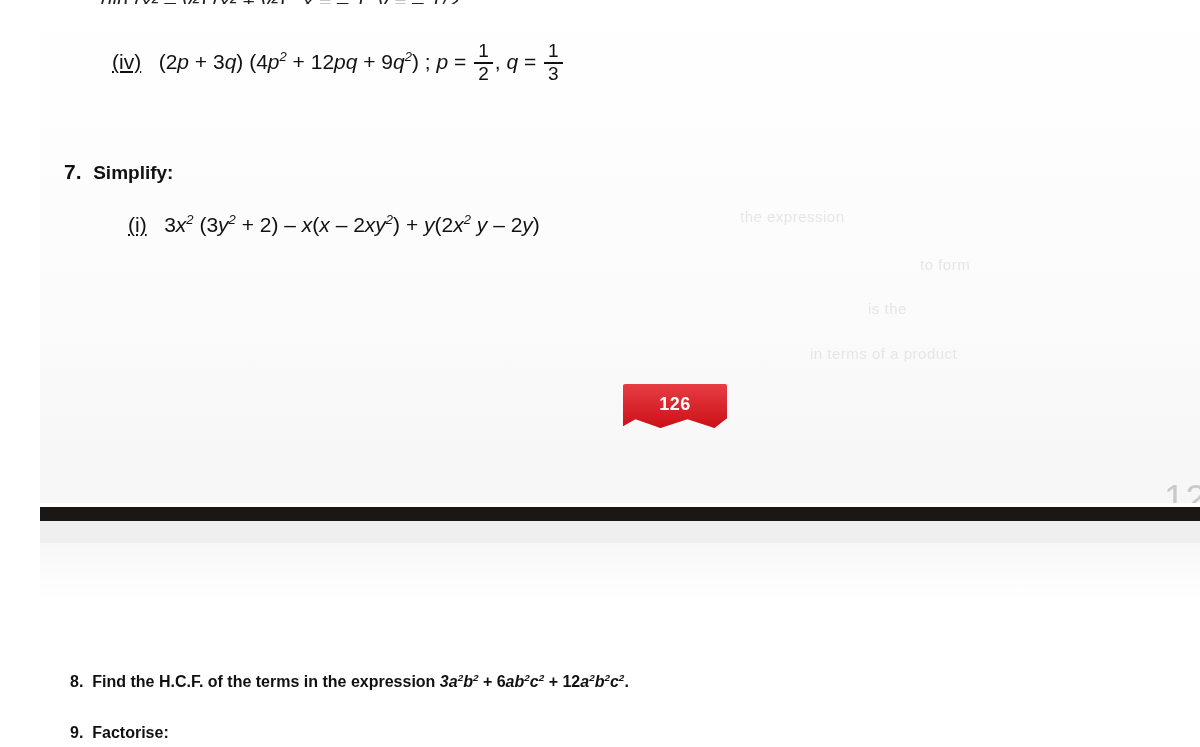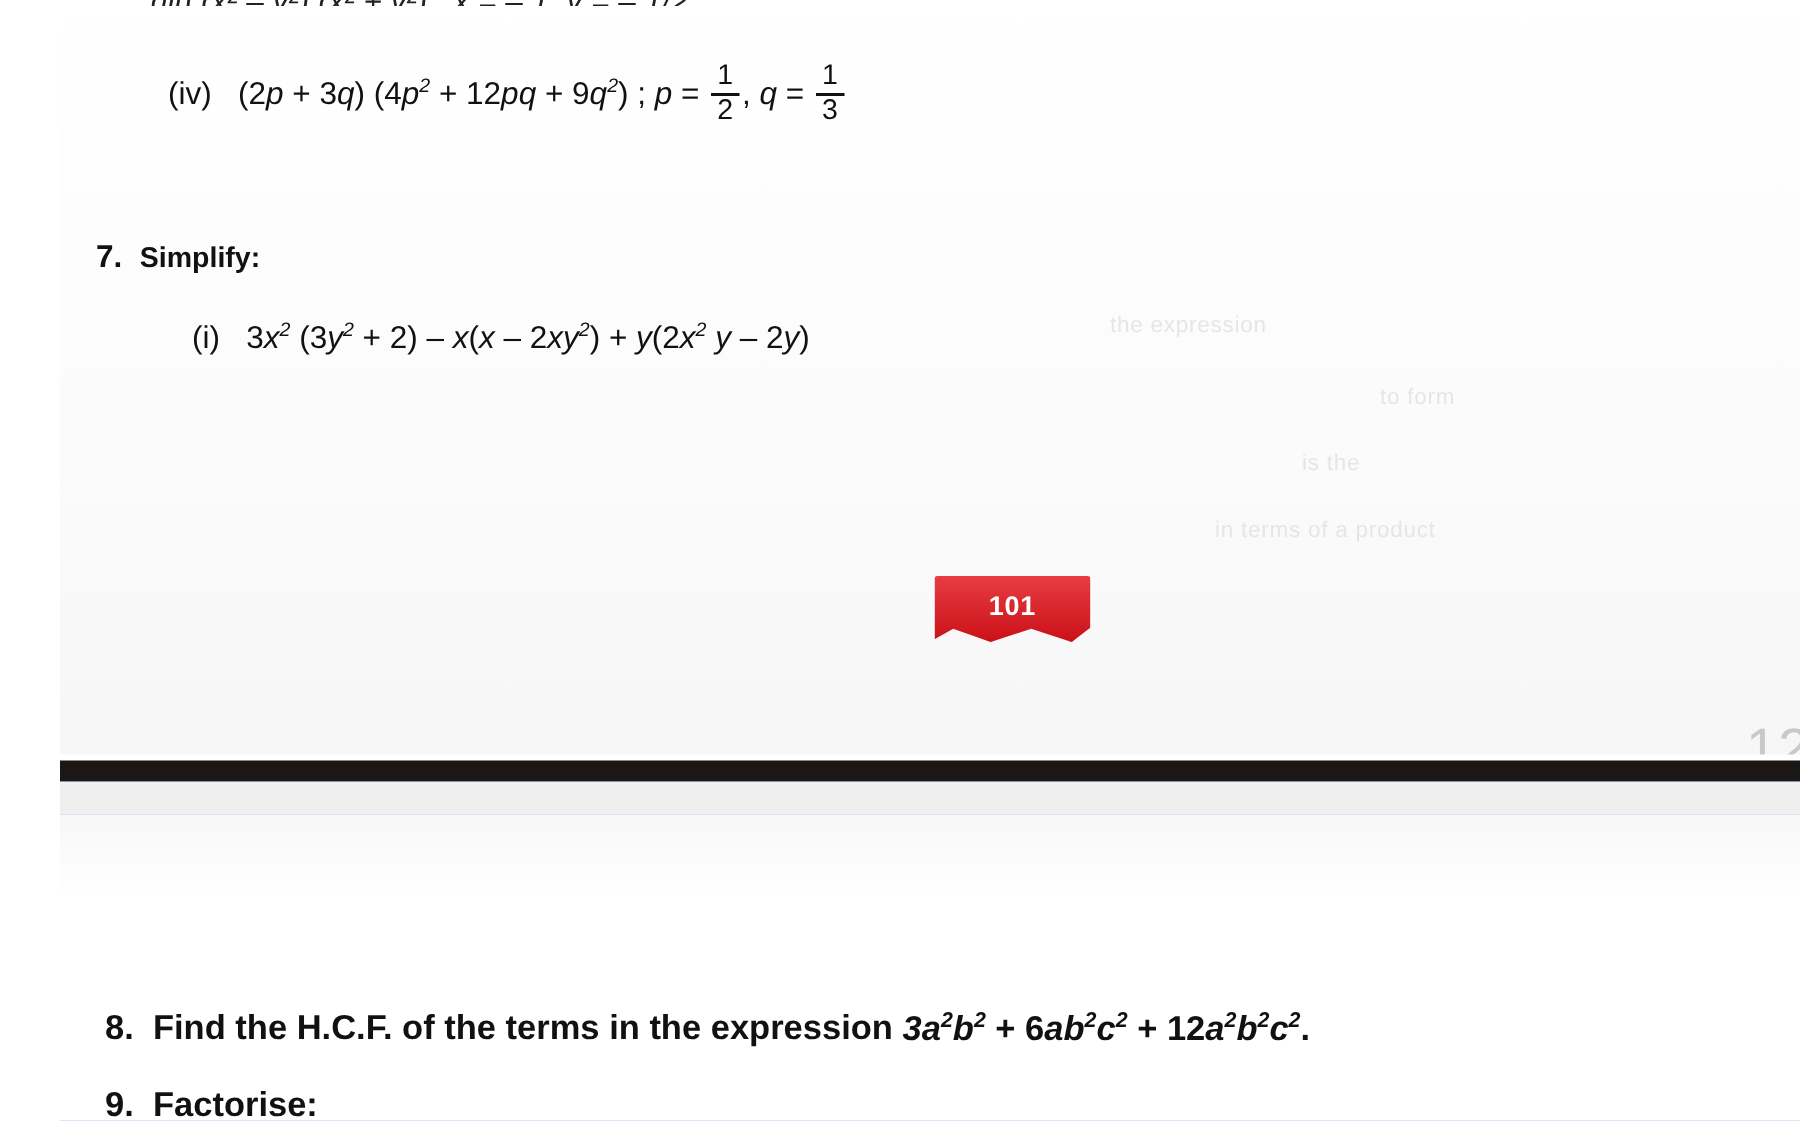--- a/index.html
+++ b/index.html
@@ -66,20 +66,21 @@
   .line {
     position: absolute;
     white-space: nowrap;
     font-size: 21px;
     line-height: 1;
     color: #111;
   }
 
   .label {
     font-style: normal;
+    text-decoration: underline;
   }
 
   i.v, em.v {
     font-style: italic;
   }
 
   sup {
     font-size: 0.62em;
     vertical-align: super;
     font-style: italic;
@@ -201,21 +202,21 @@
   }
   .scan-bottom::before {
     content: "";
     position: absolute;
     left: 0; top: 0; right: 0; bottom: 0;
     background: linear-gradient(180deg, #f7f7f7 0%, #ffffff 28%, #ffffff 100%);
   }
   .line-b {
     position: absolute;
     white-space: nowrap;
-    font-size: 23px;
+    font-size: 16px;
     color: #111;
     line-height: 1;
   }
 </style>
 </head>
 <body>
 
 <div class="page">
 
   <div class="scan-top">
@@ -245,21 +246,21 @@
     <div class="line" style="left:88px; top:213px;">
       <span class="label">(i)</span>
       &nbsp;&nbsp;3<em class="v">x</em><sup>2</sup> (3<em class="v">y</em><sup>2</sup> + 2) – <em class="v">x</em>(<em class="v">x</em> – 2<em class="v">xy</em><sup>2</sup>) + <em class="v">y</em>(2<em class="v">x</em><sup>2</sup> <em class="v">y</em> – 2<em class="v">y</em>)
     </div>
 
 
 
     <div class="ribbon">
       <div class="flag"></div>
       <div class="flag-shade"></div>
-      <div class="pgnum">101</div>
+      <div class="pgnum">126</div>
     </div>
 
   </div>
 
   <div class="page-counter">128/</div>
 
   <div class="separator-hi"></div>
   <div class="separator"></div>
   <div class="gap-band"></div>
 

